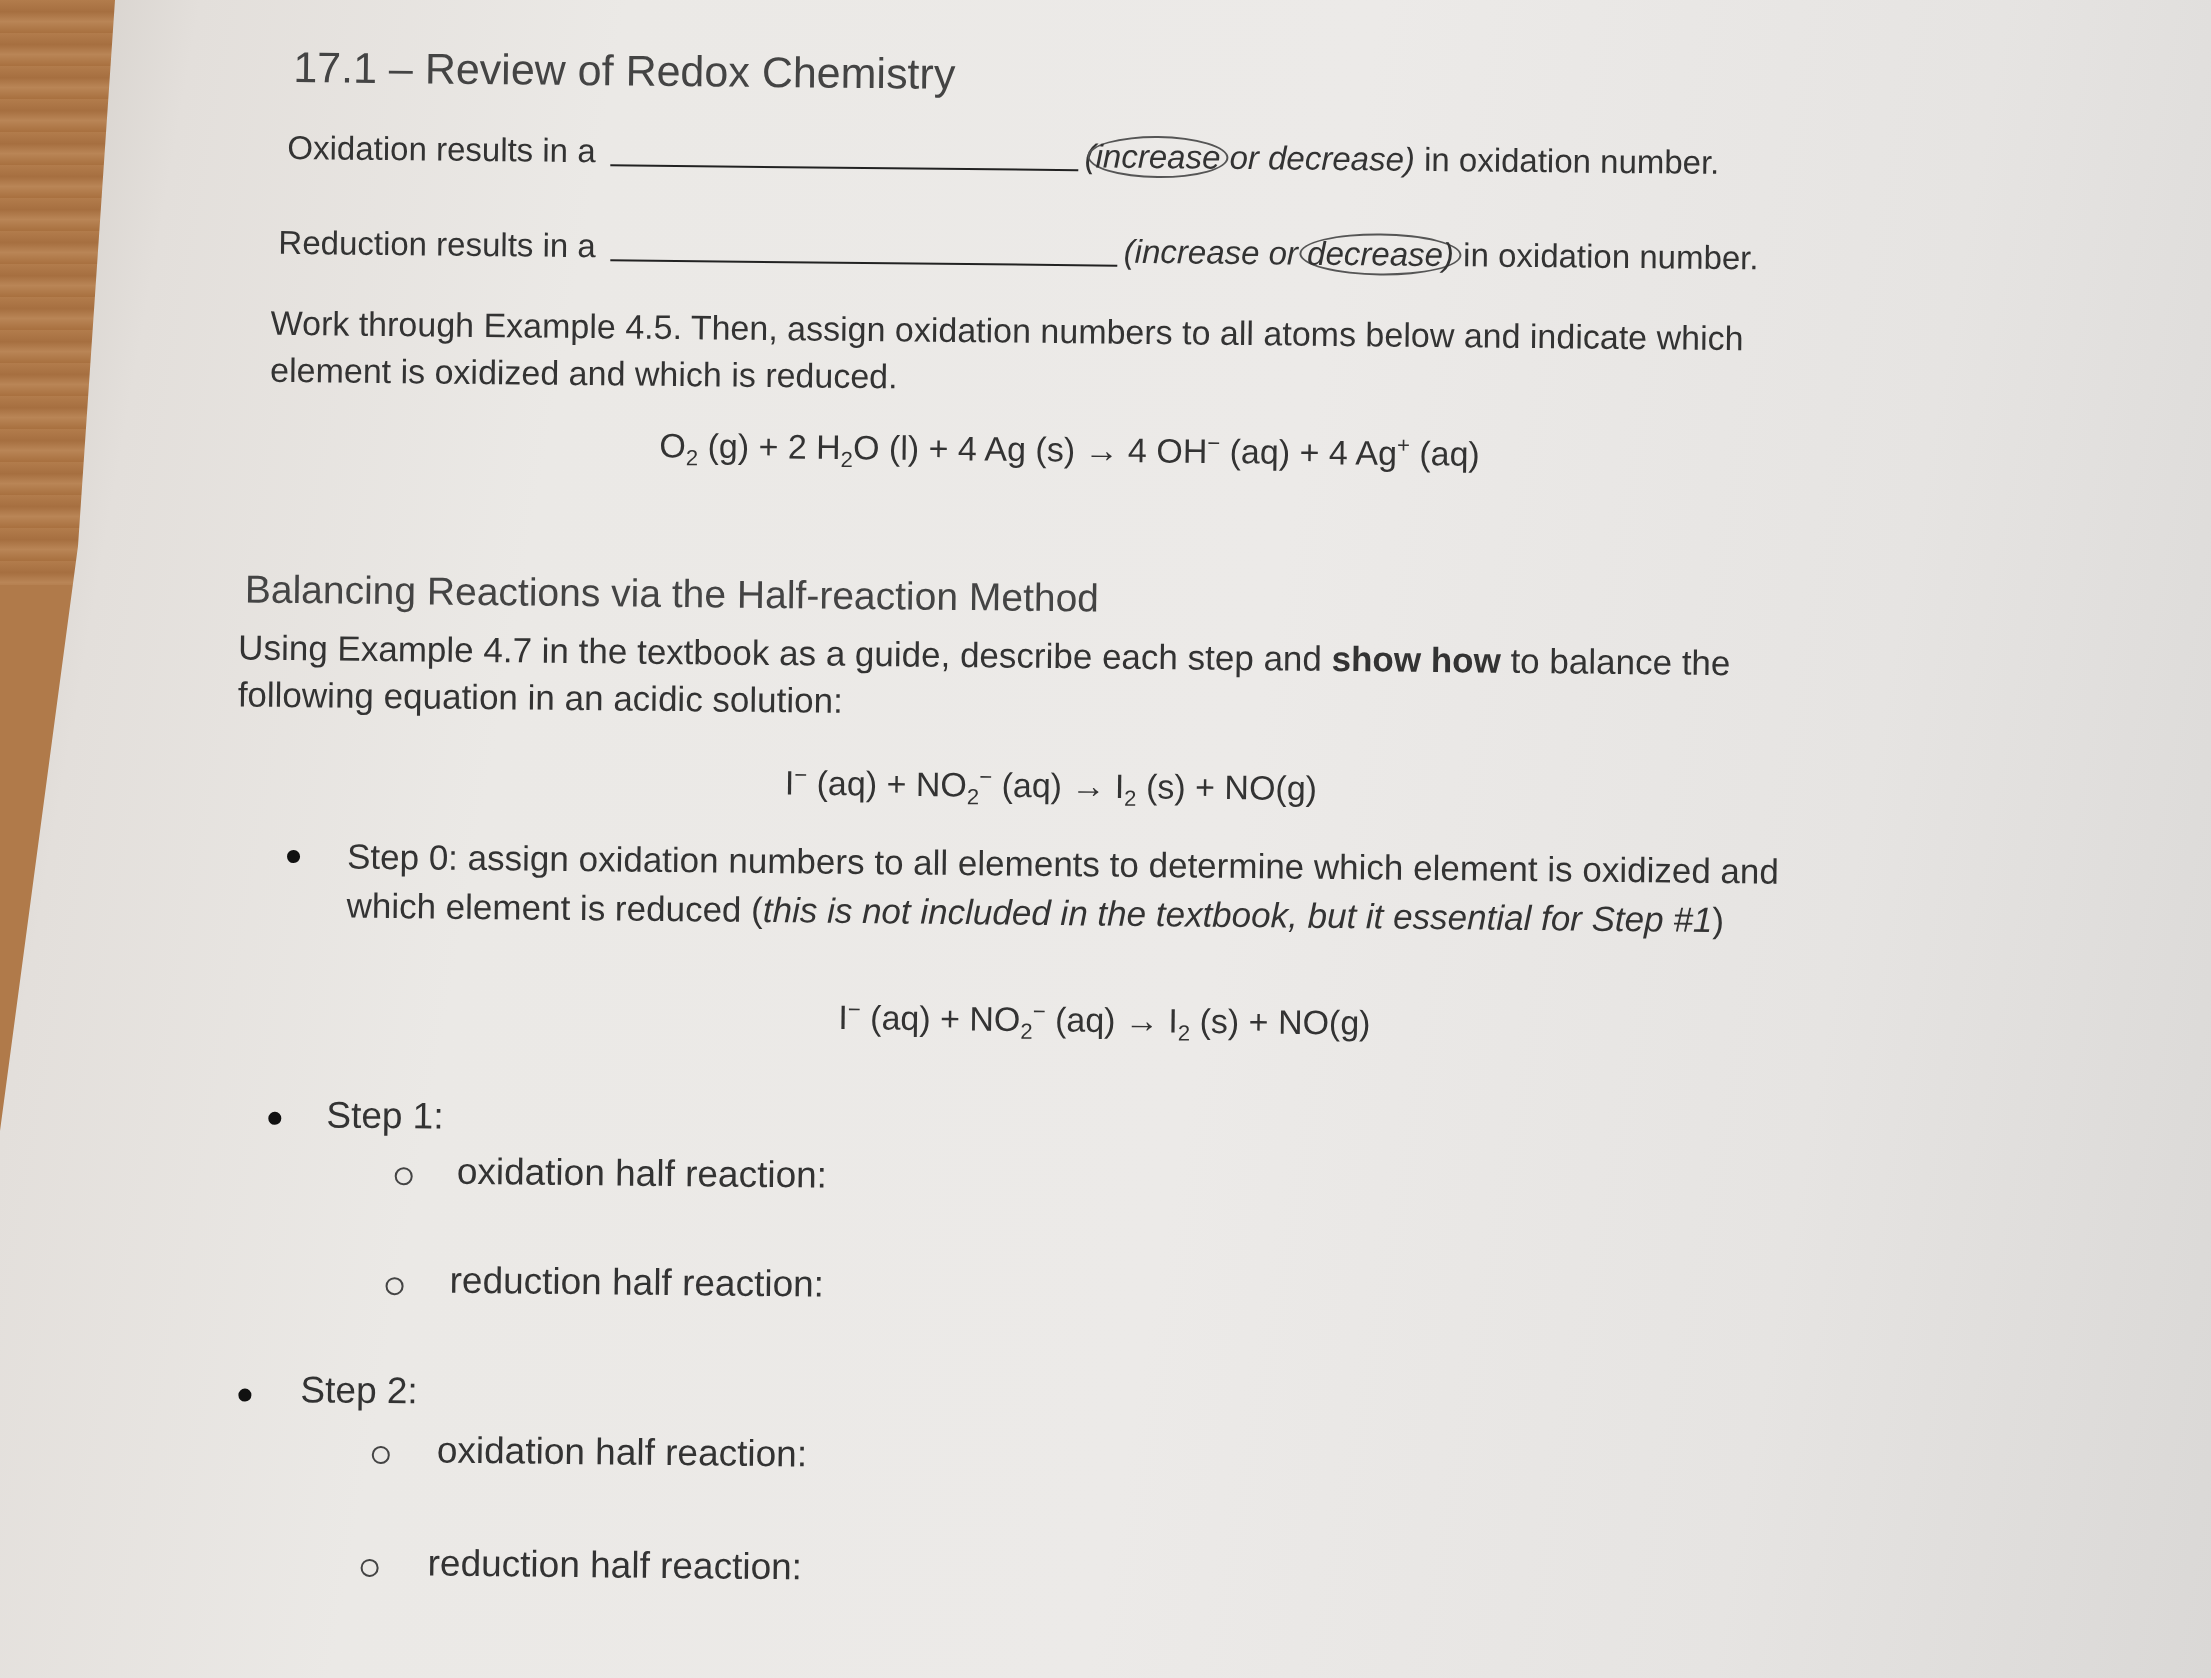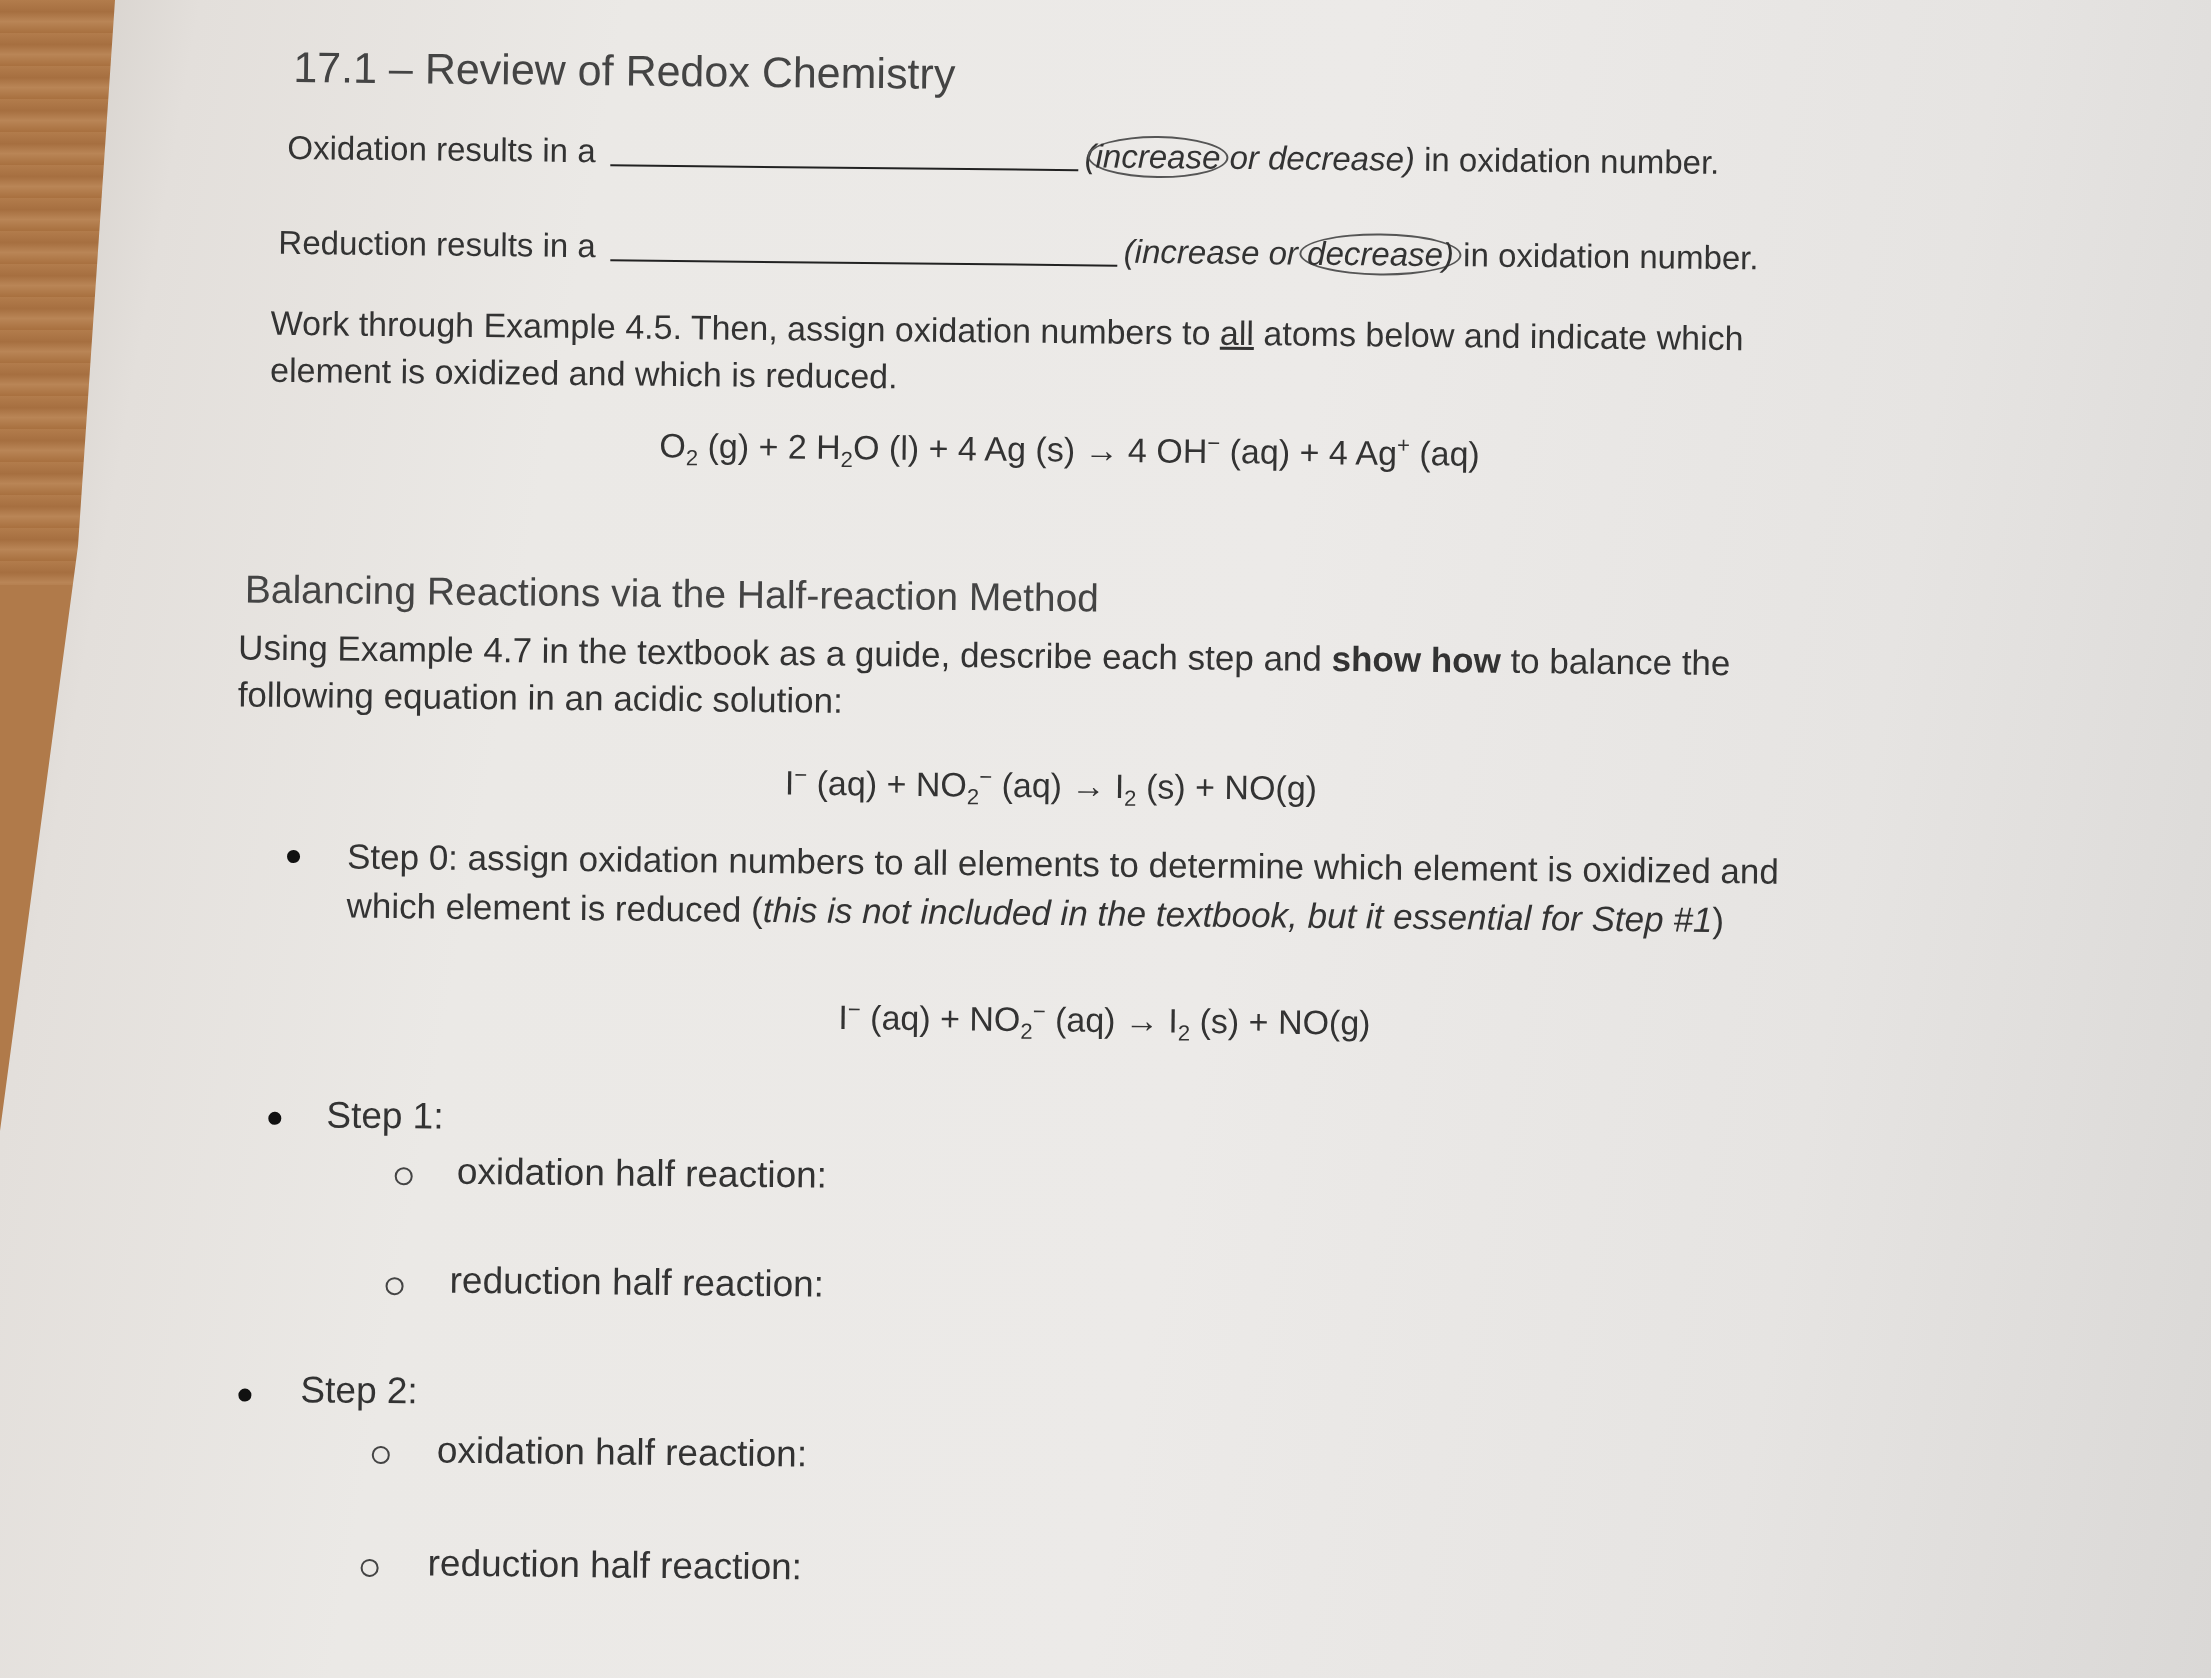--- a/index.html
+++ b/index.html
@@ -75,21 +75,21 @@
   .eq3 { left: 848px; top: 991px; }
   .step { font-size: 37px; color: #333; }
   .sub { font-size: 37px; color: #333; }
   .hollow {
     position: absolute;
     width: 13.7px; height: 13.7px;
     border: 2px solid #444;
     border-radius: 50%;
   }
   sub, sup { font-size: 0.65em; }
-  .ul { text-decoration: underline; }
+  .ul { }
 </style>
 </head>
 <body>
 
 <div class="wood"></div>
 <div class="paper"></div>
 
 <div class="doc">
 
   <div class="t title">17.1 – Review of Redox Chemistry</div>

